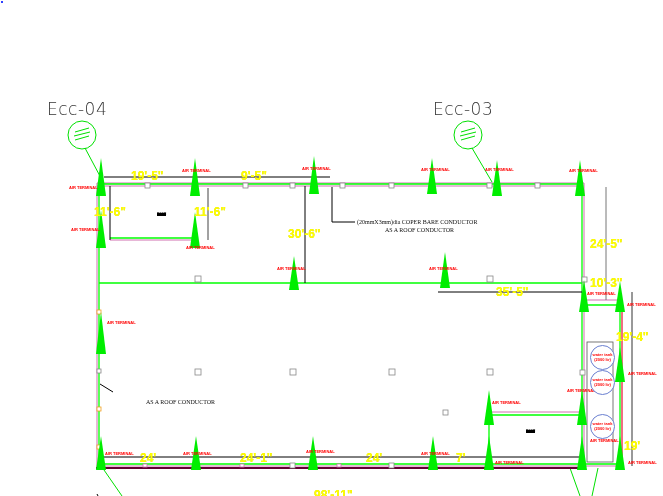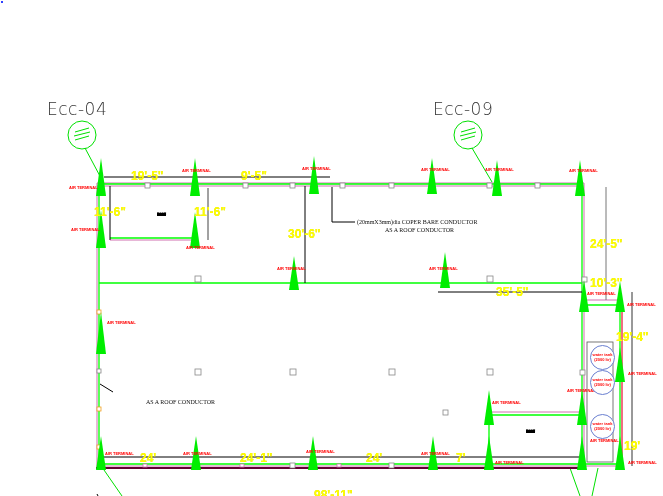--- a/index.html
+++ b/index.html
@@ -132,21 +132,21 @@
       <path d="M196,436 L191,470 L201,470 Z"></path>
       <path d="M313,436 L308,470 L318,470 Z"></path>
       <path d="M433,436 L428,470 L438,470 Z"></path>
       <path d="M489,436 L484,470 L494,470 Z"></path>
       <path d="M582,436 L577,470 L587,470 Z"></path>
       <path d="M620,436 L615,470 L625,470 Z"></path>
     </g>
   </svg>
 
   <div class="lbl ecc" style="left:47px;top:101px;">Ecc-04</div>
-  <div class="lbl ecc" style="left:433px;top:101px;">Ecc-09</div>
+  <div class="lbl ecc" style="left:433px;top:101px;">Ecc-03</div>
 
   <div class="lbl dim" style="left:131px;top:170px;">19'-5"</div>
   <div class="lbl dim" style="left:241px;top:170px;">9'-5"</div>
   <div class="lbl dim" style="left:94px;top:206px;">11'-6"</div>
   <div class="lbl dim" style="left:194px;top:206px;">11'-6"</div>
   <div class="lbl dim" style="left:288px;top:228px;">30'-6"</div>
   <div class="lbl dim" style="left:590px;top:238px;">24'-5"</div>
   <div class="lbl dim" style="left:590px;top:277px;">10'-3"</div>
   <div class="lbl dim" style="left:496px;top:286px;">35'-5"</div>
   <div class="lbl dim" style="left:616px;top:331px;">19'-4"</div>

